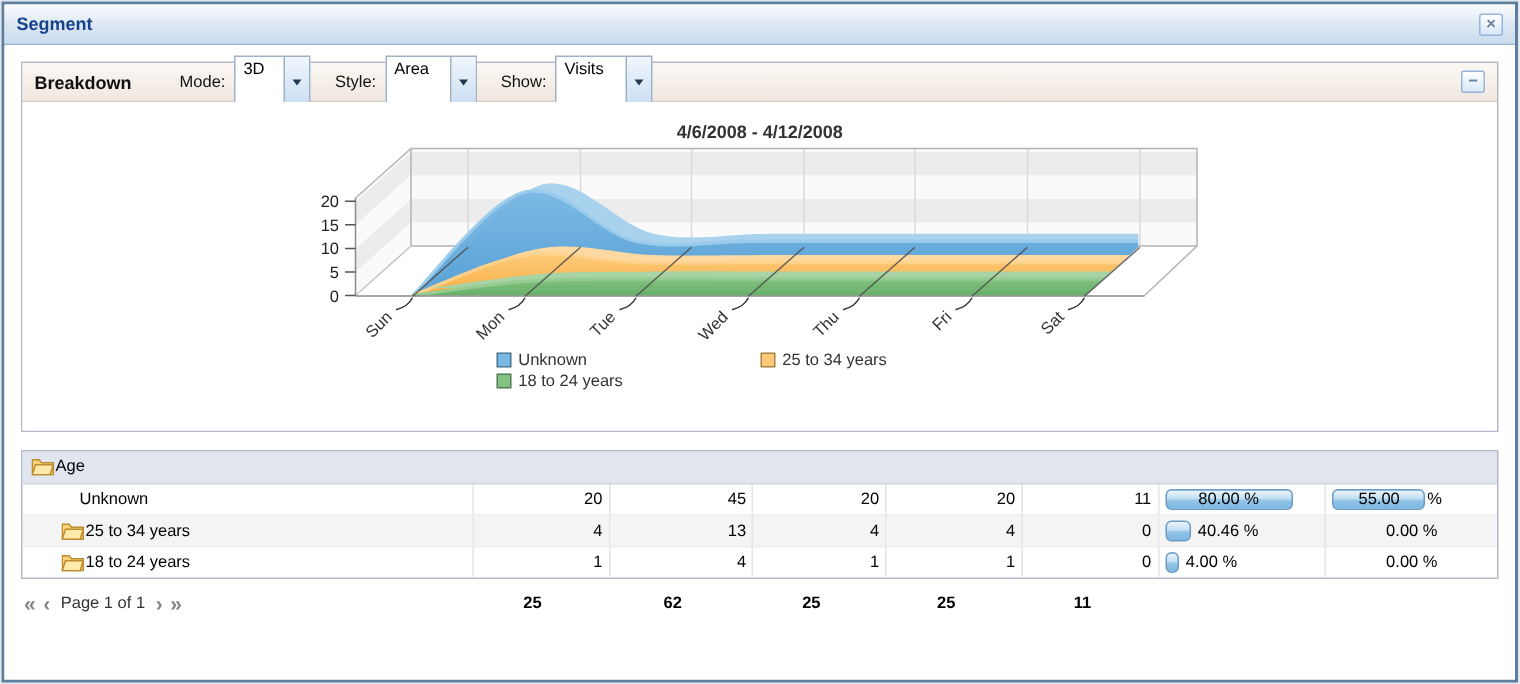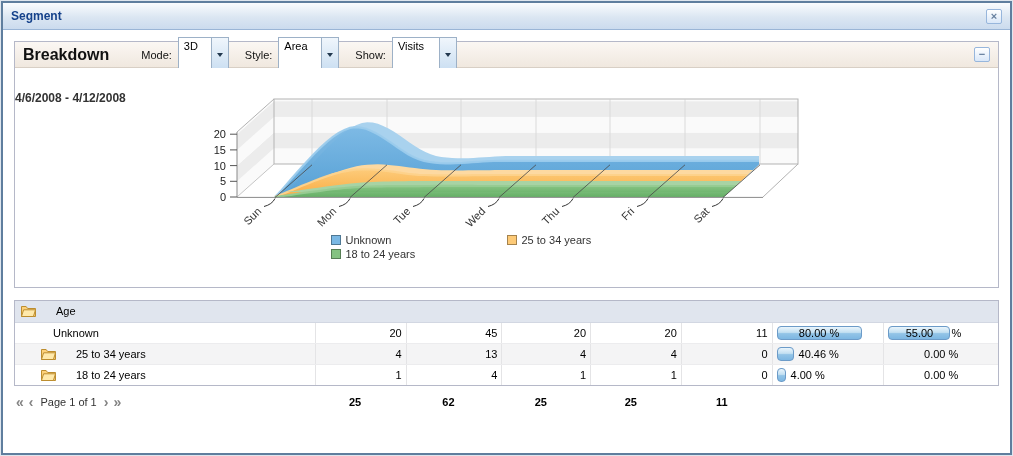--- a/index.html
+++ b/index.html
@@ -12,30 +12,30 @@
               border-bottom:1px solid #9ab5d6;gap:14px; }
   .title { font-size:12px; font-weight:bold; color:#15428b; }
   .tool { width:16px; height:15px; margin-left:auto; border:1px solid #97b6dc; border-radius:2px;
           background:linear-gradient(#ffffff,#d9e7f8); color:#67809f; font-size:11px; font-weight:bold;
           line-height:13px; text-align:center; cursor:pointer; }
   .winbody { position:absolute; top:28px; left:0; right:0; bottom:0; background:#fff; padding:10px 11px; overflow:hidden; }
   
   .panel { border:1px solid #b5b8c8; margin-bottom:12px; background:#fff; }
   .toolbar { height:26px; display:flex; align-items:center; gap:6px; padding:0 8px;
              background:linear-gradient(#fbf7f3,#f0e8df); border-bottom:1px solid #d8cfc5; }
-  .tb-title { font-size:16px; font-weight:bold; color:#111; margin-right:16px; }
+  .tb-title { font-size:12px; font-weight:bold; color:#111; margin-right:16px; }
   .tb-label { font-size:11px; color:#111; margin-left:10px; }
   .combo { display:inline-flex; height:36px; border:1px solid #9db1c7; background:#fff; align-items:stretch; cursor:pointer; }
   .combo .val { padding:2px 4px 0 5px; font-size:11px; color:#000; }
   .combo .btn { width:17px; border-left:1px solid #9db1c7; background:linear-gradient(#f0f6fc,#c8ddf1);
                 display:flex; align-items:center; justify-content:center; }
   .combo .btn i { width:0; height:0; border:3px solid transparent; border-top:4px solid #22384f; margin-top:4px; }
   .collapse { margin-left:auto; }
   .chart-body { height:219px; position:relative; background:#fff; }
-  .chart-title { text-align:left; padding-top:23px; font-size:12px; font-weight:bold; color:#333; height:29px; }
+  .chart-title { text-align:center; padding-top:13px; font-size:12px; font-weight:bold; color:#333; height:29px; }
   #chart-svg { display:block; margin:0 auto; }
   .legend { display:grid; grid-template-columns:176px 176px; justify-content:center; margin-top:1px;
             font-size:11px; color:#333; row-gap:2px; }
   .legend-item { display:flex; align-items:center; gap:5px; }
   .legend-swatch { width:10px; height:10px; border:1px solid rgba(0,0,0,.35); }
   
   .grid-panel { border:1px solid #b5b8c8; }
   table.grid { border-collapse:collapse; table-layout:fixed; width:100%; font-size:11px; color:#000; }
   table.grid th { position:relative; height:25px; padding:0 6px; font-weight:bold; text-align:center;
                   background:linear-gradient(#ffffff,#e7ecf3); border-right:1px solid #d0d3da;
@@ -43,21 +43,21 @@
   table.grid th.left { text-align:left; }
   table.grid th:last-child { border-right:none; }
   .sort-ico { position:absolute; right:5px; top:7px; font-size:9px; color:#98a4b2; }
   table.grid td { height:21px; padding:0 4px; border-right:1px solid #e4e4e6; border-bottom:1px solid #ececee;
                   white-space:nowrap; overflow:hidden; }
   table.grid td:last-child { border-right:none; }
   table.grid tr:last-child td { border-bottom:none; }
   tr.group-row td { background:#e0e5ee; border-bottom:1px solid #d2d7e2; }
   tr.alt td { background:#f4f4f5; }
   td.num { text-align:right; padding-right:15px; }
-  .cell-label { display:flex; align-items:center; gap:20px; }
+  .cell-label { display:flex; align-items:center; gap:1px; }
   .folder { flex:0 0 auto; display:inline-block; }
   
   td.barcell { padding-left:5px;margin-left:24px; }
   .bar-wrap { display:flex; align-items:center; position:relative; }
   .pbar { height:14px; border:1px solid #6c9bc8; border-radius:4px; flex:0 0 auto;
           background:linear-gradient(#eaf5fc 0%,#c3e0f2 45%,#93c4e7 55%,#7db7e2 100%);
           display:flex; align-items:center; justify-content:center; font-size:11px; color:#000; }
   .bar-out { margin-left:5px; }
   td.center { text-align:center; }
   

